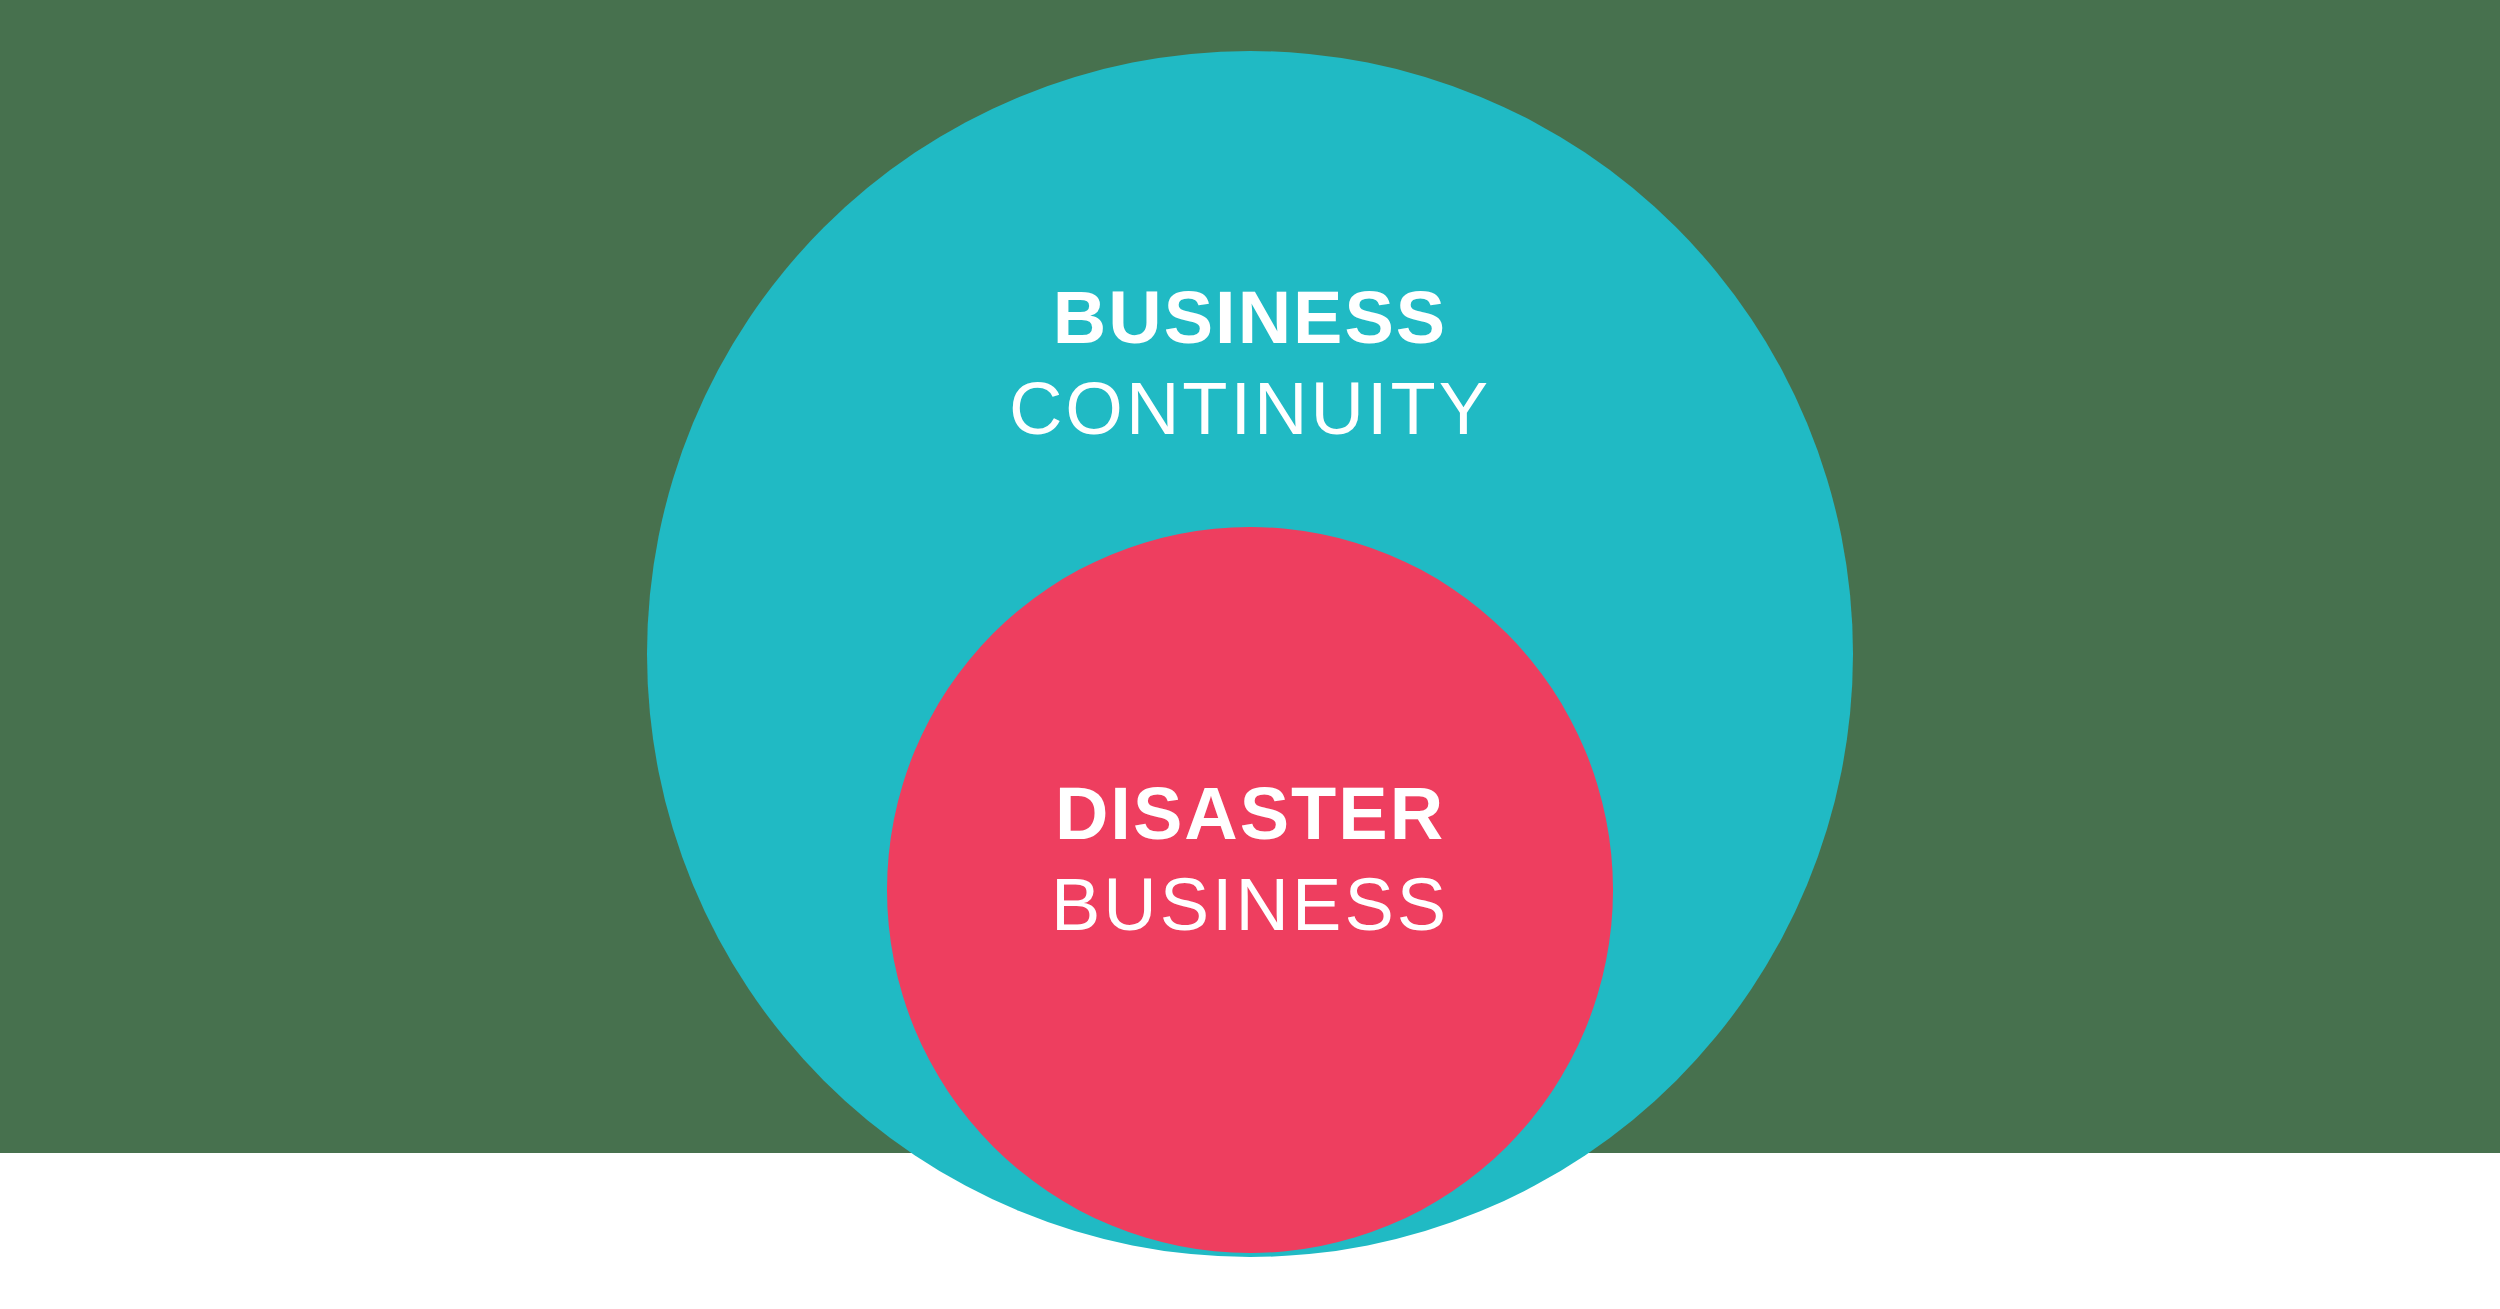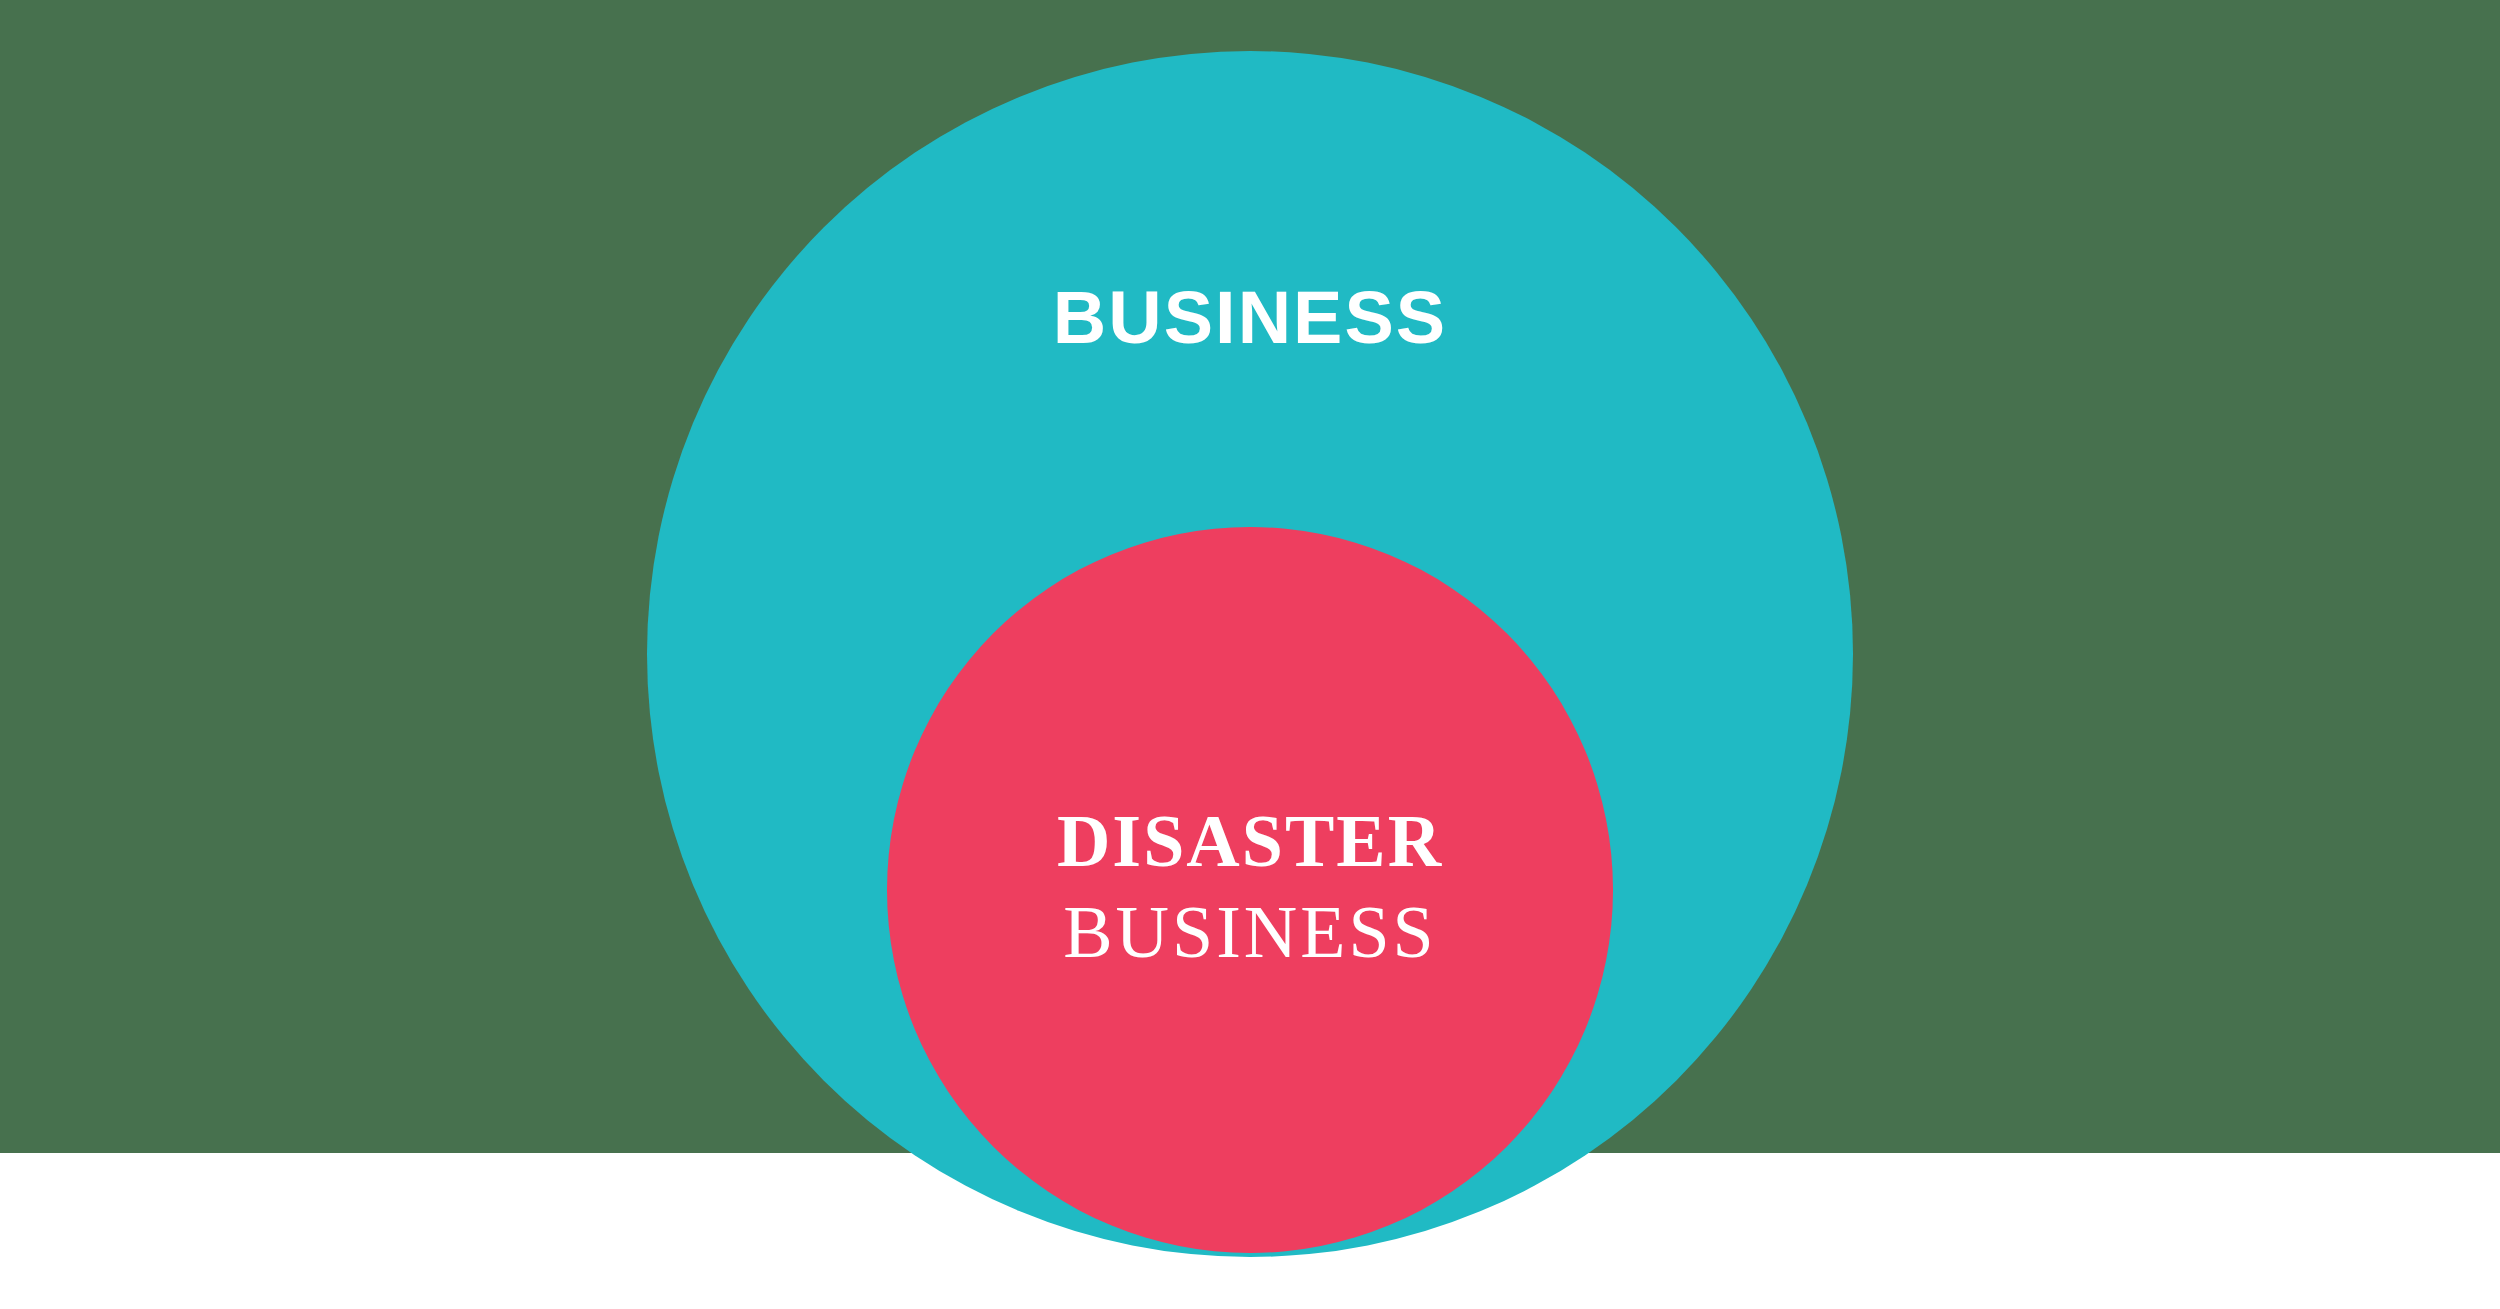--- a/index.html
+++ b/index.html
@@ -40,42 +40,42 @@
     text-align: center;
     line-height: 91px;
     font-size: 74px;
     letter-spacing: 2px;
     color: #FFFFFF;
   }
   .outer-label {
     top: 272px;
   }
   .inner-label {
-    top: 796px;
-    font-family: Liberation Serif, serif;
+    top: 768px;
   }
   .label-line1 {
     font-weight: 700;
   }
   .label-line2 {
     font-weight: 300;
     letter-spacing: 3px;
   }
 </style>
 </head>
 <body>
 
 <div class="canvas" style="background-color: rgb(71, 113, 78);">
 
   <div class="circle outer-circle" style="background-color: rgb(32, 186, 196);"></div>
 
   <div class="circle inner-circle" style="background-color: rgb(238, 62, 95);"></div>
 
   <div class="circle-label outer-label" style="color: rgb(255, 255, 255);">
     <div class="label-line1">BUSINESS</div>
+    <div class="label-line2">CONTINUITY</div>
   </div>
 
   <div class="circle-label inner-label" style="color: rgb(255, 255, 255);">
     <div class="label-line1">DISASTER</div>
     <div class="label-line2">BUSINESS</div>
   </div>
 
 </div>
 
 </body></html>

